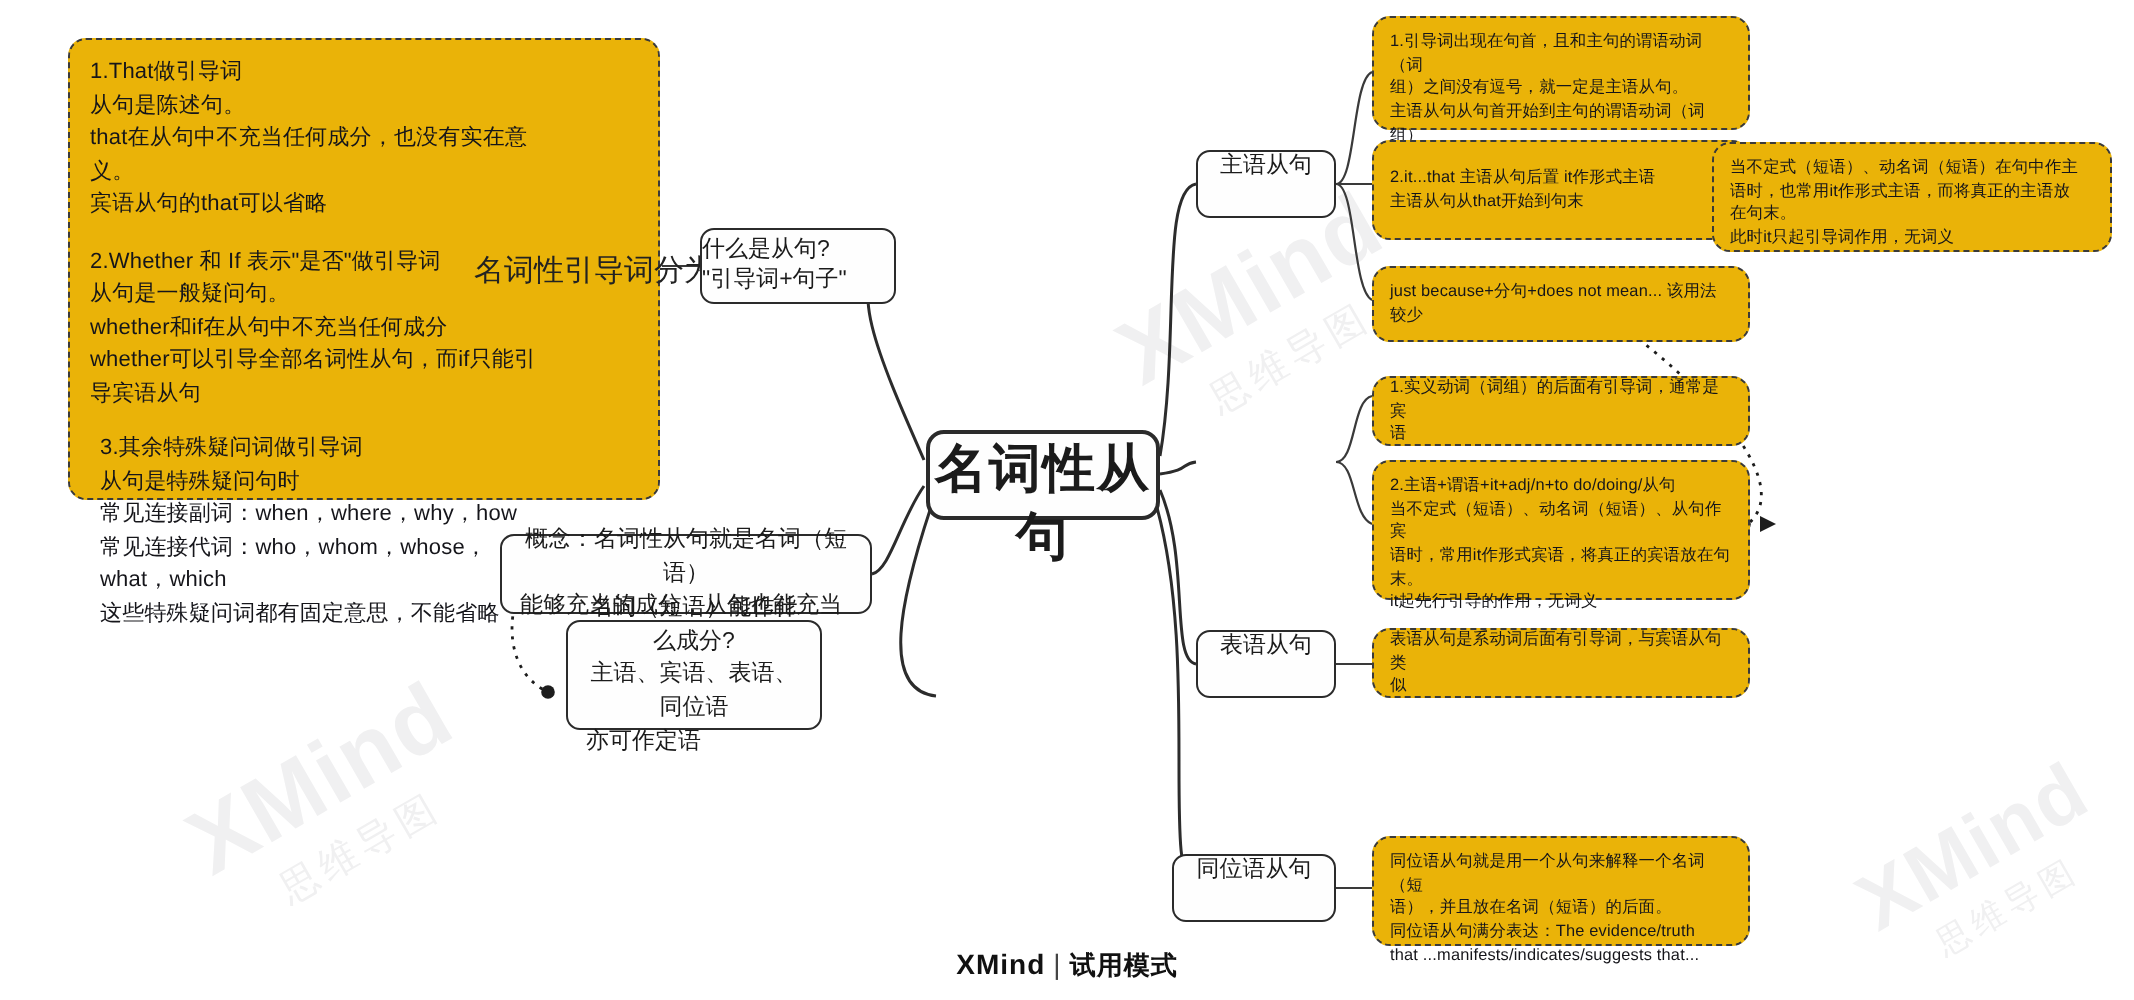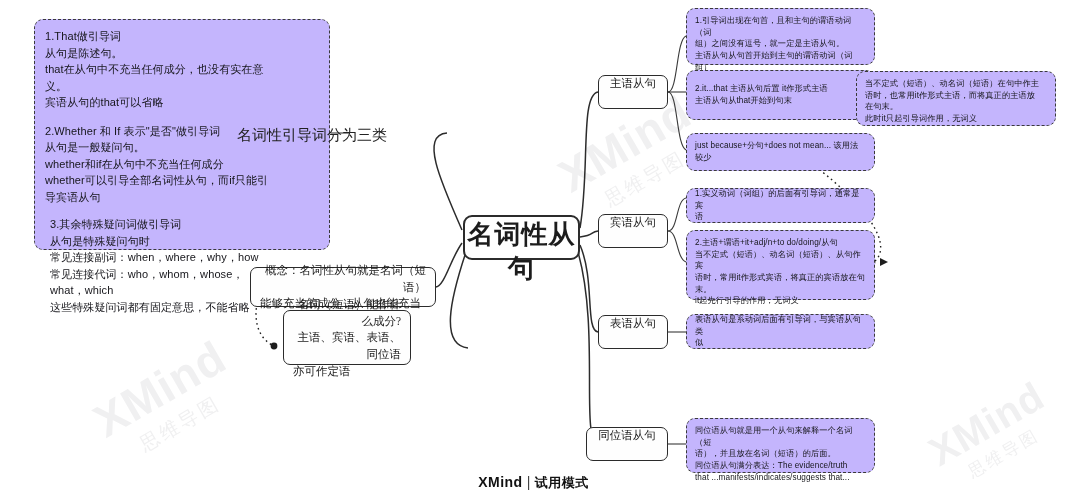--- a/index.html
+++ b/index.html
@@ -44,31 +44,30 @@
   }
   .topic.central{
     border-width:2px;
     border-radius:9px;
     font-size:26px;
     font-weight:700;
     letter-spacing:1px;
   }
   .topic.left-box{
     justify-content:flex-start;
-    text-align:right;
+    text-align:center;
     padding:6px 9px;
     font-size:11.5px;
     line-height:1.45;
-    font-family:Liberation Serif, serif;
   }
   
   .detail{
     border:1.4px dashed #3a3a3a;
     border-radius:9px;
-    background:#c4b5fd;
+    background:#eab308;
     padding:6px 8px;
     font-size:8.2px;
     line-height:1.42;
     color:#15151a;
     letter-spacing:0.1px;
   }
   .detail.big{
     font-size:11px;
     line-height:1.5;
     padding:8px 10px;
@@ -191,43 +190,44 @@
       <div>从句是特殊疑问句时</div>
       <div>常见连接副词：when，where，why，how</div>
       <div>常见连接代词：who，whom，whose，</div>
       <div>what，which</div>
       <div>这些特殊疑问词都有固定意思，不能省略</div>
     </div>
   </div>
 
   <div class="plain-label" style="left:237px;top:126px;">名词性引导词分为三类</div>
 
+  <div class="node topic" style="left:350px;top:114px;width:98px;height:38px;flex-direction:column;">
+    <span>什么是从句?</span>
+    <span>"引导词+句子"</span>
+  </div>
 
   <div class="node topic left-box" style="left:250px;top:267px;width:186px;height:40px;flex-direction:column;align-items:flex-start;justify-content:center;">
     <span>概念：名词性从句就是名词（短语）</span>
     <span>能够充当的成分，从句也能充当</span>
   </div>
 
   <div class="node topic left-box" style="left:283px;top:310px;width:128px;height:55px;flex-direction:column;align-items:flex-start;justify-content:center;">
     <span>名词（短语）能作什么成分?</span>
     <span>主语、宾语、表语、同位语</span>
     <span>亦可作定语</span>
   </div>
 
   <div class="node topic central" style="left:463px;top:215px;width:117px;height:45px;">
     <span>名词性从句</span>
   </div>
 
   <div class="node topic" style="left:598px;top:75px;width:70px;height:34px;">
     <span>主语从句</span>
   </div>
 
-  <div class="node topic" style="left:598px;top:214px;width:70px;height:34px;">
-    <span>宾语从句</span>
-  </div>
 
   <div class="node topic" style="left:598px;top:315px;width:70px;height:34px;">
     <span>表语从句</span>
   </div>
 
   <div class="node topic" style="left:586px;top:427px;width:82px;height:34px;">
     <span>同位语从句</span>
   </div>
 
   <div class="node detail" style="left:686px;top:8px;width:189px;height:57px;">

